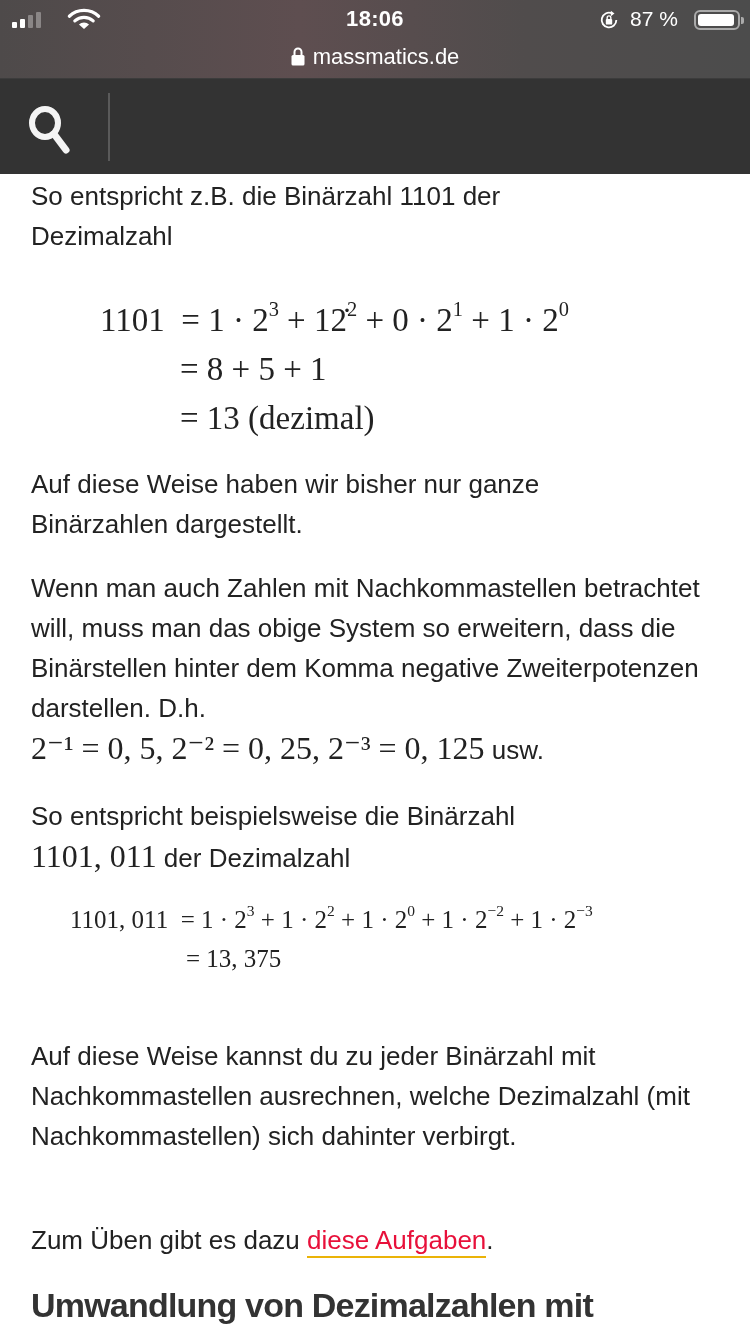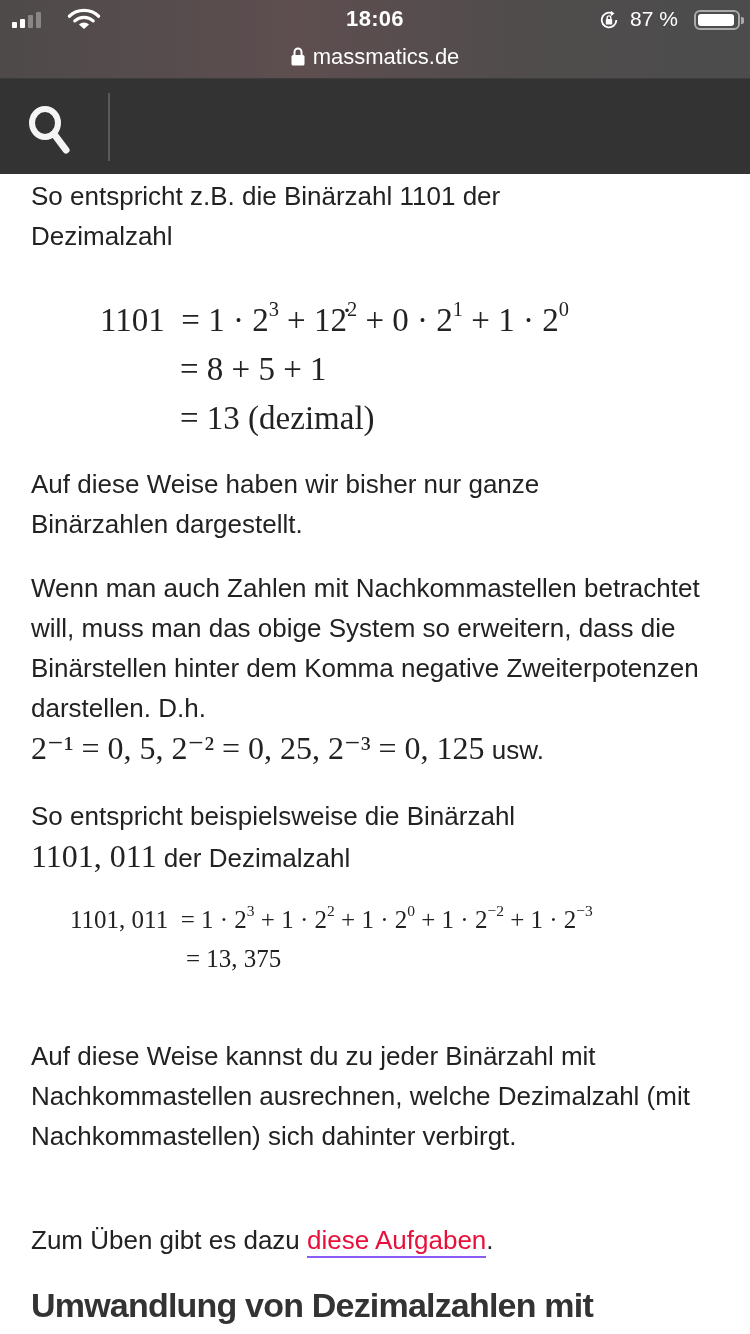--- a/index.html
+++ b/index.html
@@ -32,21 +32,21 @@
 
   
   .content { position: absolute; left: 31px; top: 174px; width: 690px; font-size: 26px; line-height: 40px; color: #222; }
   .p { margin: 0; }
   .math { font-family: "Liberation Serif", "DejaVu Serif", serif; color: #222; }
   .eq1 { position: absolute; left: 100px; top: 296px; font-size: 33px; line-height: 49px; }
   .eq1 .row { white-space: nowrap; height: 49px; }
   .eq2 { position: absolute; left: 54px; top: 900px; font-size: 25px; line-height: 39px; margin-left: 16px; }
   .eq2 .row { white-space: nowrap; height: 39px; }
   sup { font-size: 62%; vertical-align: 0.75em; line-height: 0; }
-  .link { color: #e8103a; text-decoration: none; border-bottom: 2px solid #8b5cf6; padding-bottom: 1px; }
+  .link { color: #e8103a; text-decoration: none; border-bottom: 2px solid #eab308; padding-bottom: 1px; }
   .heading { position: absolute; left: 31px; top: 1282px; font-size: 34px; font-weight: bold; color: #333; letter-spacing: -0.8px; line-height: 46px; width: 700px; }
 </style>
 </head>
 <body>
 
 <div class="top">
   <div class="signal">
     <span style="height:6px"></span>
     <span style="height:9px"></span>
     <span class="dim" style="height:13px"></span>

